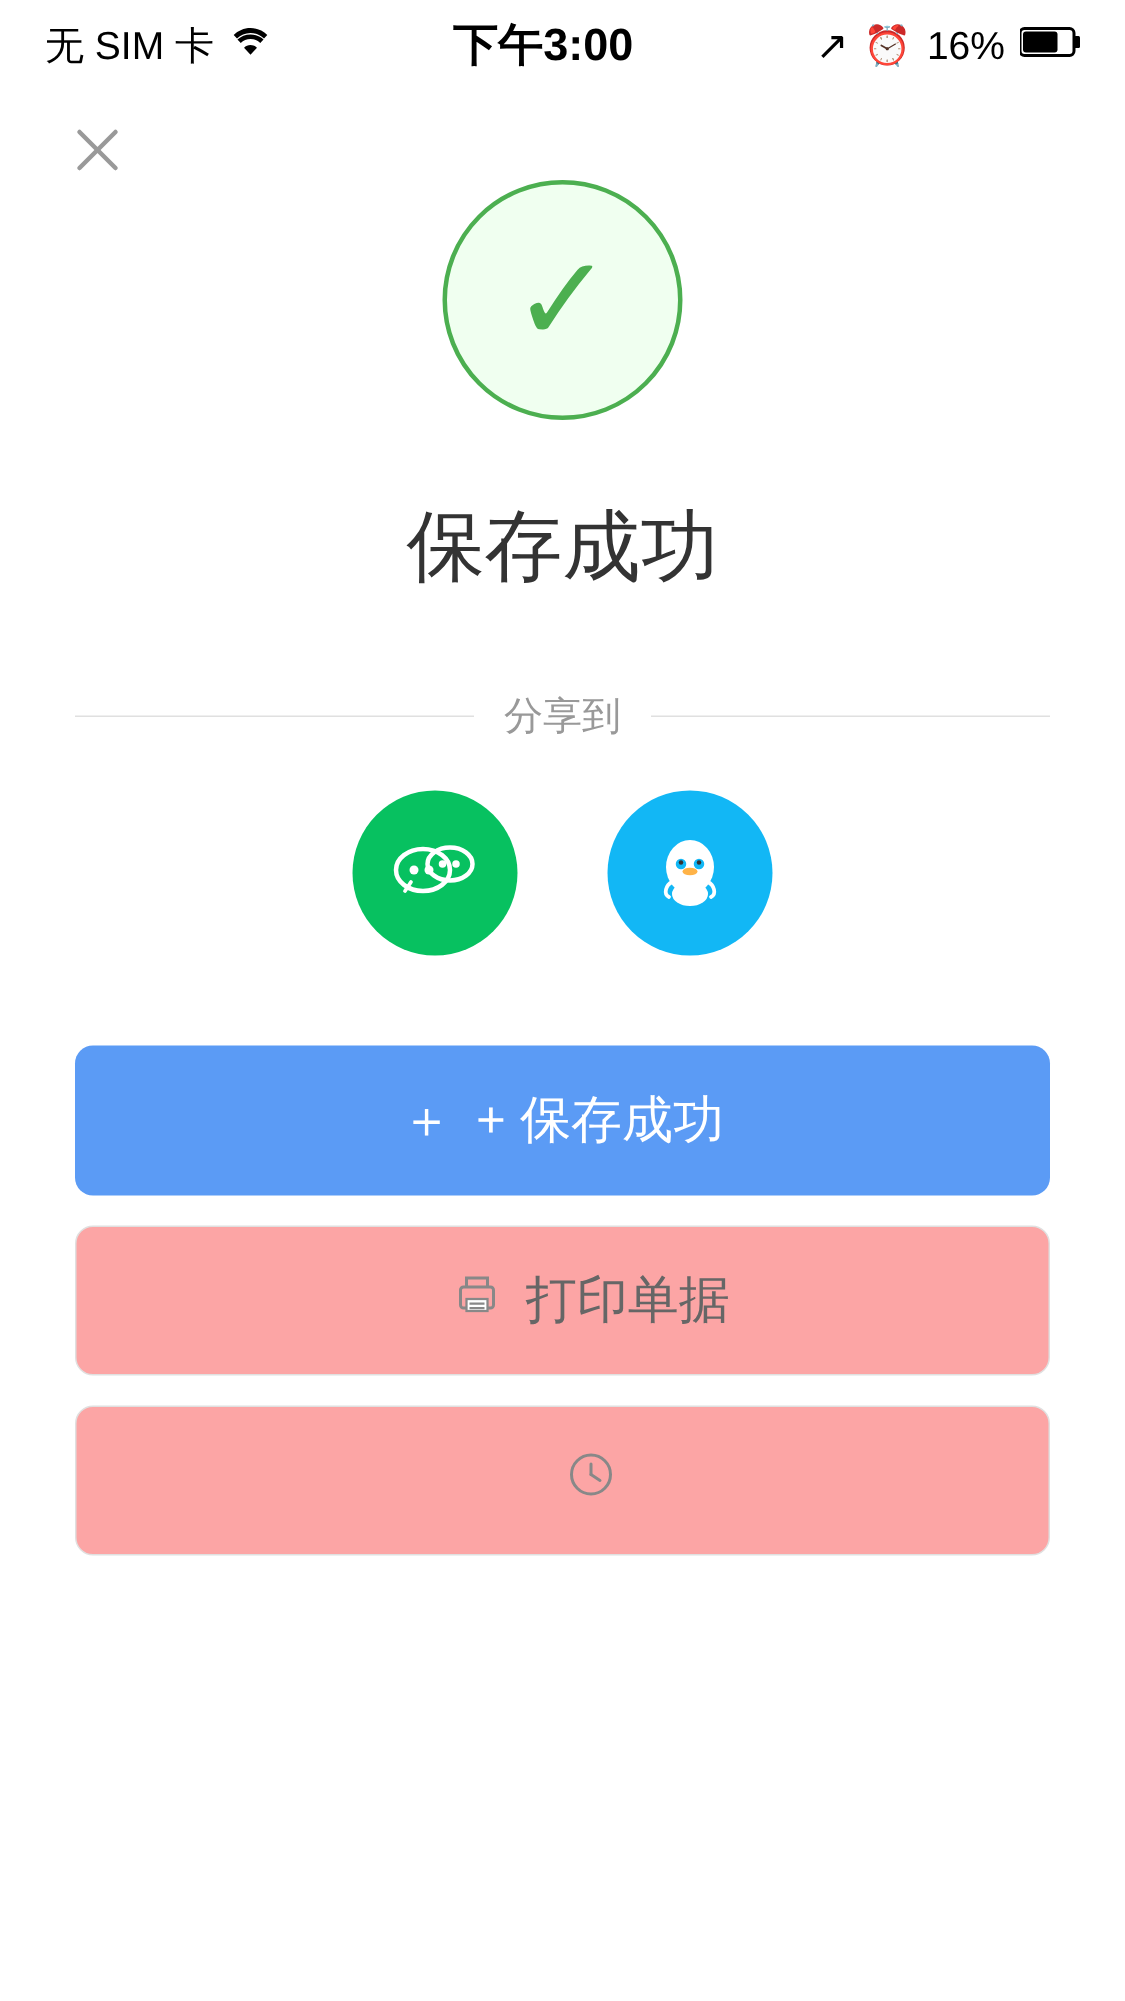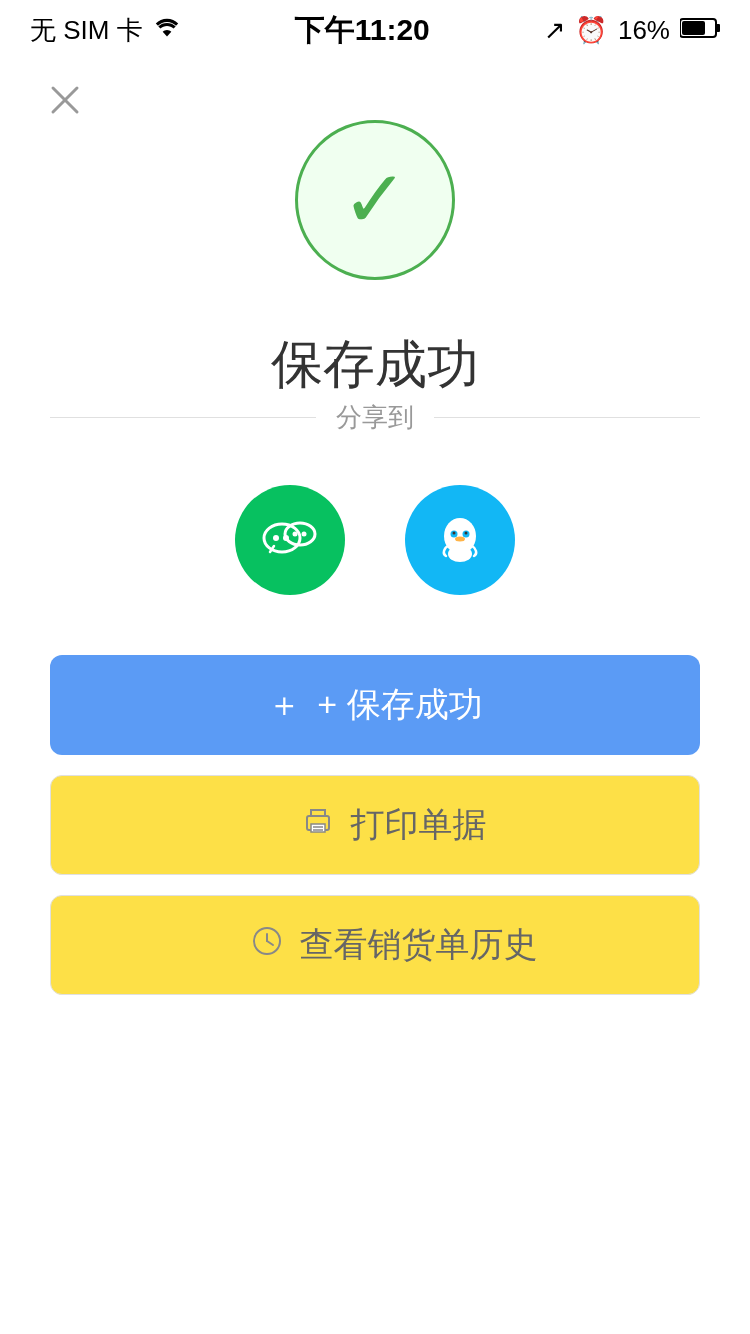--- a/index.html
+++ b/index.html
@@ -94,29 +94,30 @@
       color: #4CAF50;
       font-size: 80px;
       line-height: 1;
     }
 
     
     .success-title {
       font-size: 52px;
       font-weight: 500;
       color: #333333;
+      margin-bottom: 60px;
     }
 
     
     .share-divider-wrap {
       width: 100%;
       display: flex;
       align-items: center;
       padding: 0 50px;
-      margin-bottom: 50px;
+      margin-bottom: 32px;
     }
 
     .divider-line {
       flex: 1;
       height: 1px;
       background: #e0e0e0;
     }
 
     .share-label {
       font-size: 26px;
@@ -174,21 +175,21 @@
       align-items: center;
       justify-content: center;
       gap: 16px;
       cursor: pointer;
     }
 
     .btn-secondary {
       width: 100%;
       height: 100px;
       border-radius: 12px;
-      background: #fde047;
+      background: #fca5a5;
       border: 1px solid #e0e0e0;
       color: #666666;
       font-size: 34px;
       display: flex;
       align-items: center;
       justify-content: center;
       gap: 16px;
       cursor: pointer;
       padding-left: 37px;
     }
@@ -200,21 +201,21 @@
   <div class="status-left">
     <span>无 SIM 卡</span>
     <span>
       <svg width="28" height="22" viewBox="0 0 28 22" fill="none">
         <path d="M14 5C17.5 5 20.7 6.4 23 8.7L25.2 6.4C22.3 3.5 18.4 1.7 14 1.7C9.6 1.7 5.7 3.5 2.8 6.4L5 8.7C7.3 6.4 10.5 5 14 5Z" fill="#000"></path>
         <path d="M14 9C16.5 9 18.8 10 20.5 11.6L22.7 9.4C20.4 7.2 17.3 6 14 6C10.7 6 7.6 7.2 5.3 9.4L7.5 11.6C9.2 10 11.5 9 14 9Z" fill="#000"></path>
         <path d="M14 13C15.7 13 17.2 13.7 18.3 14.8L14 19.5L9.7 14.8C10.8 13.7 12.3 13 14 13Z" fill="#000"></path>
       </svg>
     </span>
   </div>
-  <div class="status-center">下午11:20</div>
+  <div class="status-center">下午3:00</div>
   <div class="status-right">
     <span>↗</span>
     <span>⏰</span>
     <span>16%</span>
     <span>
       <svg width="40" height="22" viewBox="0 0 40 22">
         <rect x="0" y="2" width="36" height="18" rx="3" ry="3" fill="none" stroke="#000" stroke-width="2"></rect>
         <rect x="36" y="7" width="4" height="8" rx="1" fill="#000"></rect>
         <rect x="2" y="4" width="23" height="14" rx="2" fill="#000"></rect>
       </svg>
@@ -290,17 +291,16 @@
       <span>打印单据</span>
     </button>
     <button class="btn-secondary">
       <span>
         <svg width="34" height="34" viewBox="0 0 34 34" fill="none">
           <circle cx="17" cy="17" r="13" stroke="#888" stroke-width="2"></circle>
           <line x1="17" y1="10" x2="17" y2="17" stroke="#888" stroke-width="2" stroke-linecap="round"></line>
           <line x1="17" y1="17" x2="23" y2="21" stroke="#888" stroke-width="2" stroke-linecap="round"></line>
         </svg>
       </span>
-      <span>查看销货单历史</span>
     </button>
   </div>
 
 </div>
 
 </body></html>

